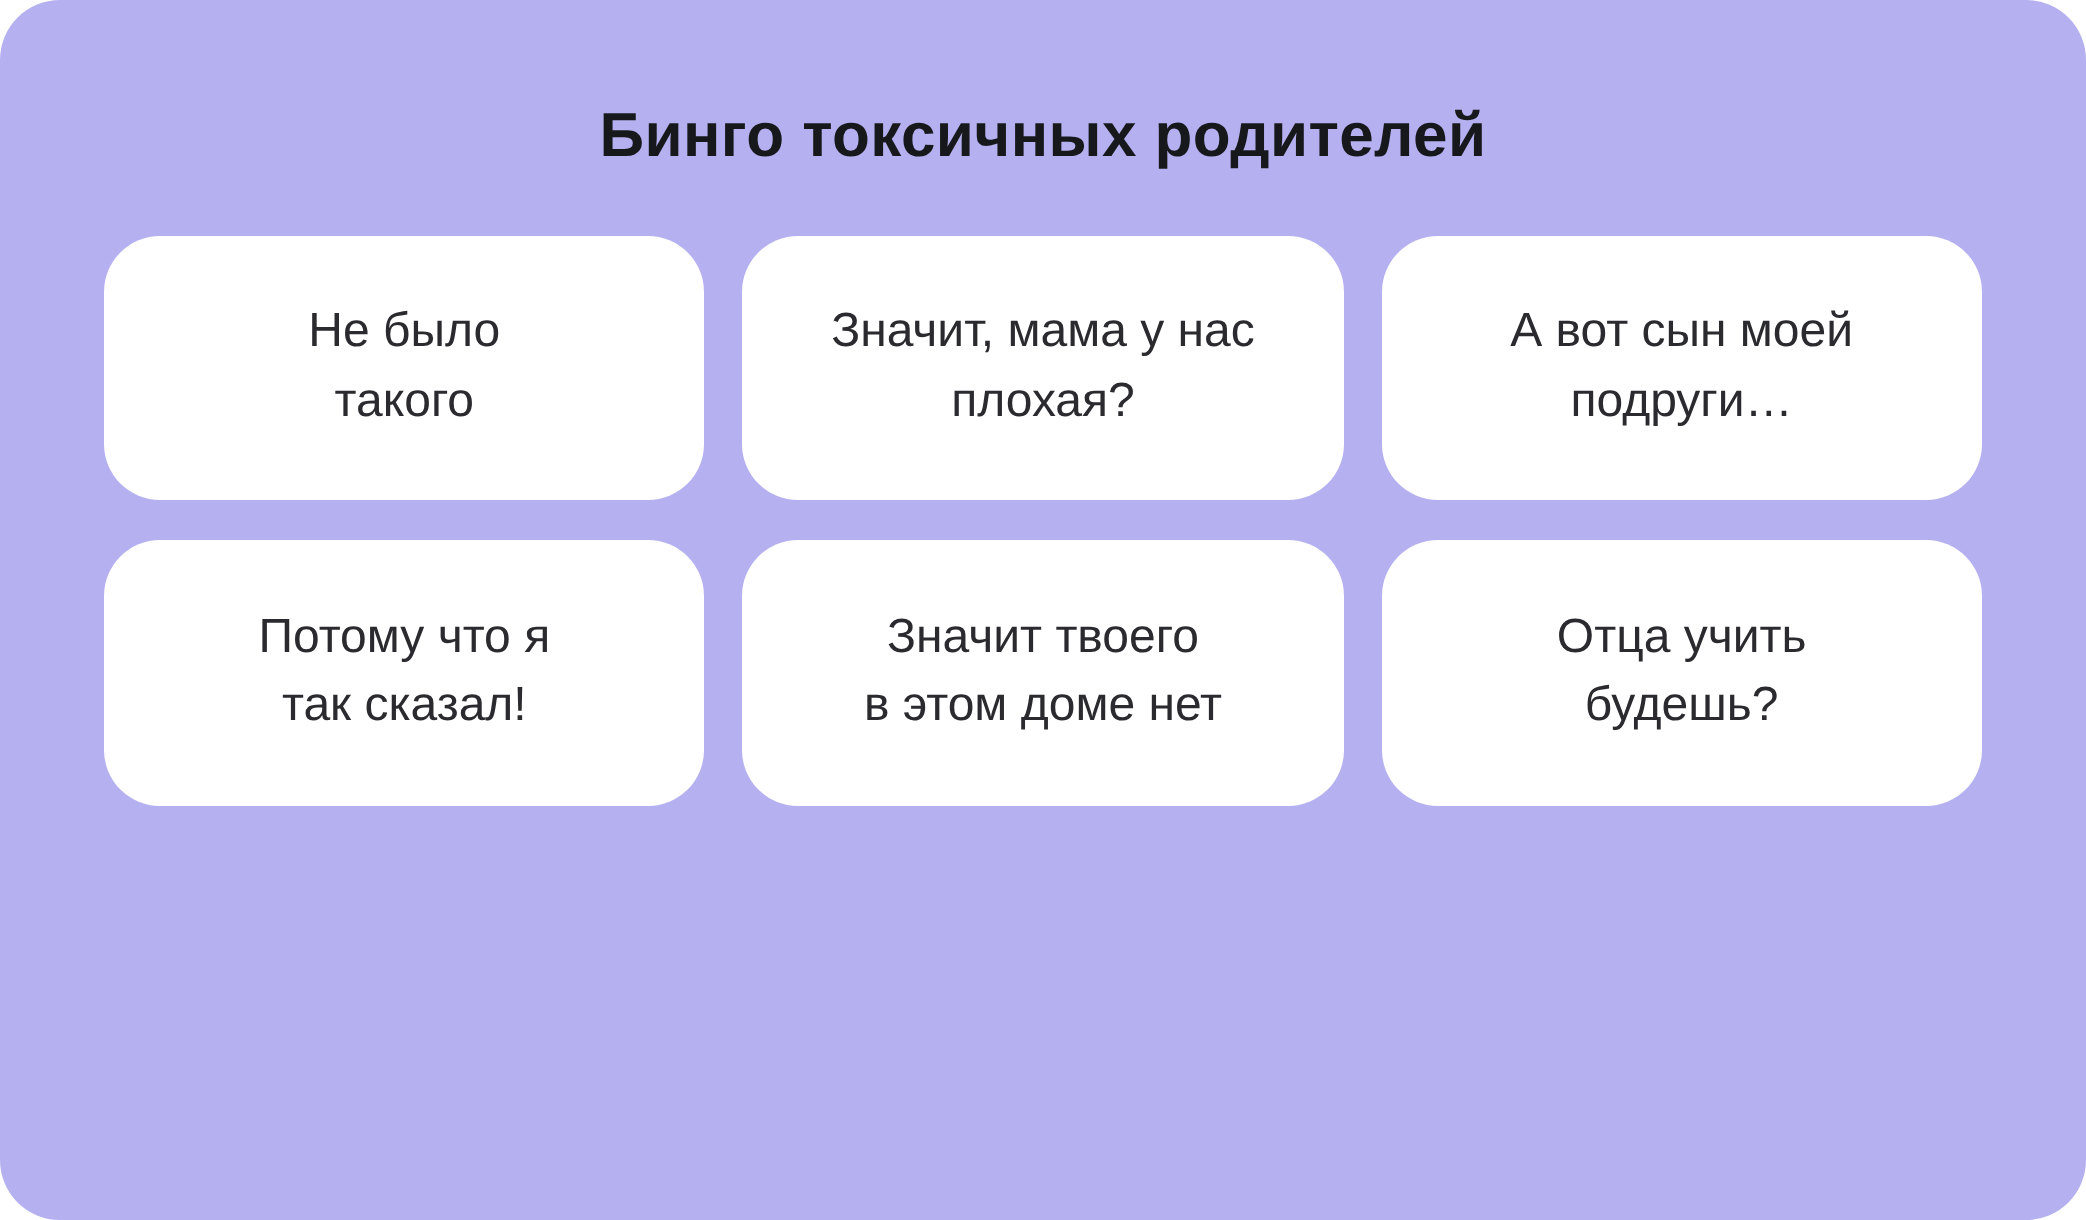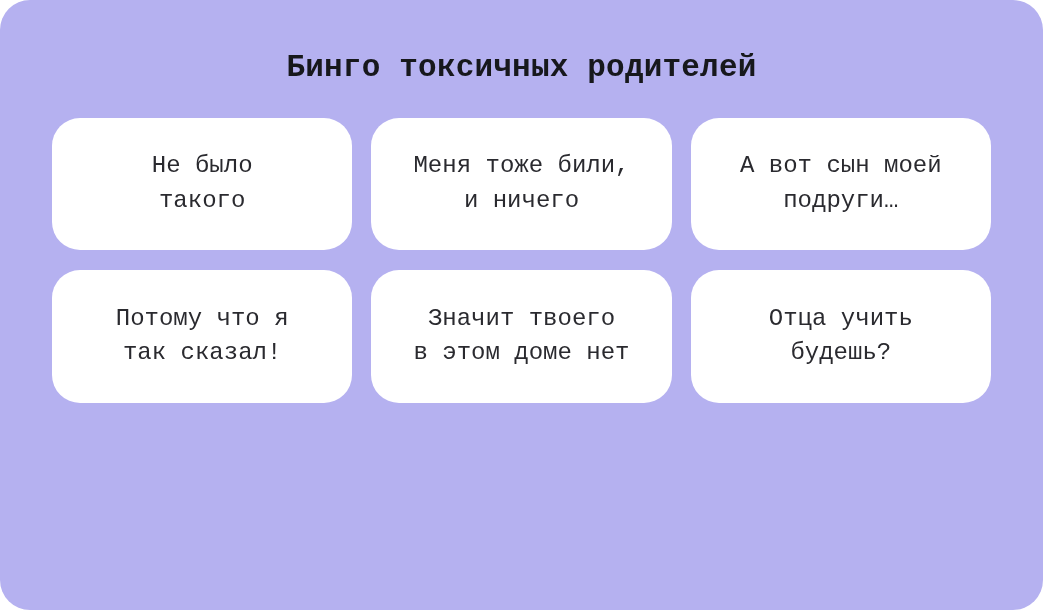--- a/index.html
+++ b/index.html
@@ -15,21 +15,20 @@
     position: relative;
     width: 1043px;
     height: 610px;
     background: #ffffff;
   }
   .board {
     position: absolute;
     inset: 0;
     background: #b5b1f0;
     border-radius: 30px;
-    font-family: Liberation Mono, monospace;
   }
   .board-title {
     position: absolute;
     top: 50px;
     left: 0;
     right: 0;
     text-align: center;
     font-size: 31px;
     font-weight: 700;
     letter-spacing: 0.2px;
@@ -64,22 +63,22 @@
 </style>
 </head>
 <body>
 
 <div class="stage">
   <div class="board">
     <div class="board-title">Бинго токсичных родителей</div>
     <div class="bingo-grid">
       <div class="bingo-card">Не было
 такого</div>
-      <div class="bingo-card">Меня тоже били,
-и ничего</div>
+      <div class="bingo-card">Значит, мама у нас
+плохая?</div>
       <div class="bingo-card">А вот сын моей
 подруги…</div>
       <div class="bingo-card">Потому что я
 так сказал!</div>
       <div class="bingo-card">Значит твоего
 в этом доме нет</div>
       <div class="bingo-card">Отца учить
 будешь?</div>
     </div>
   </div>

